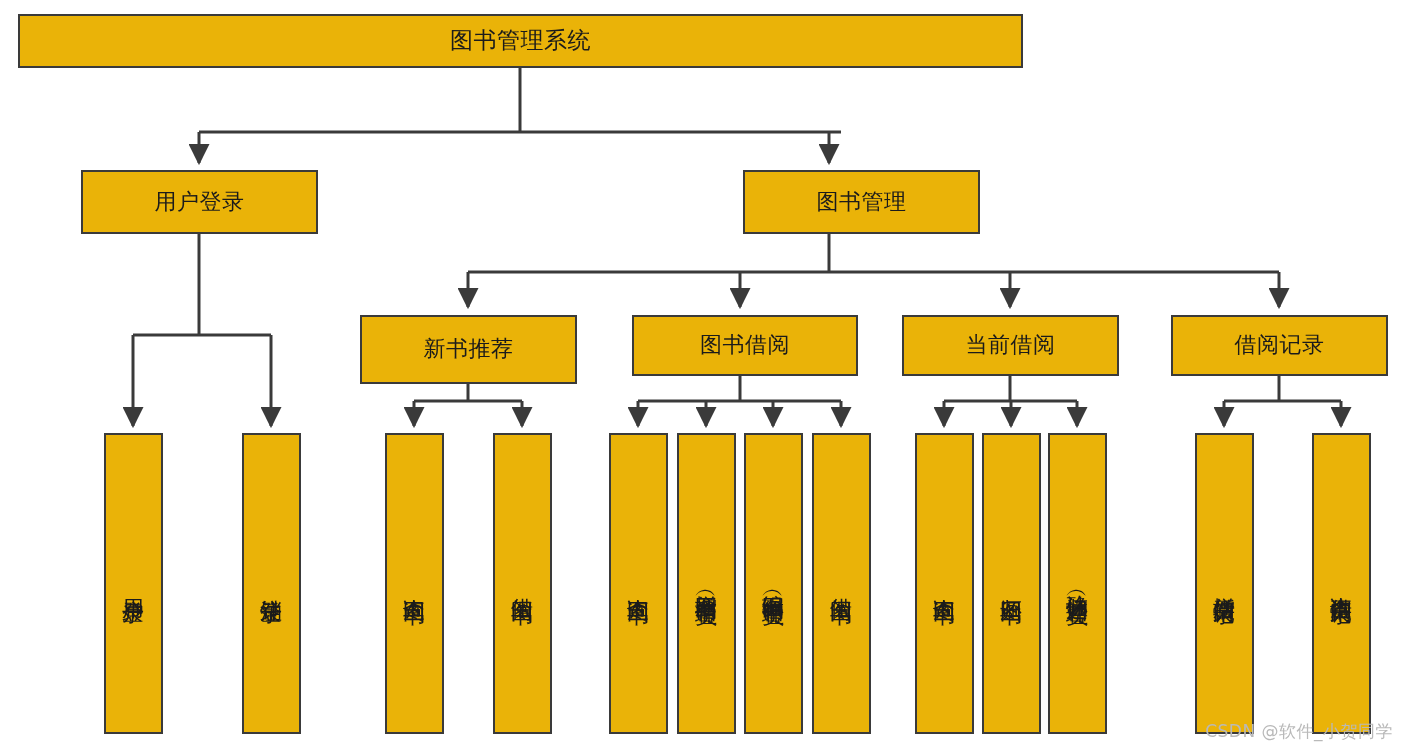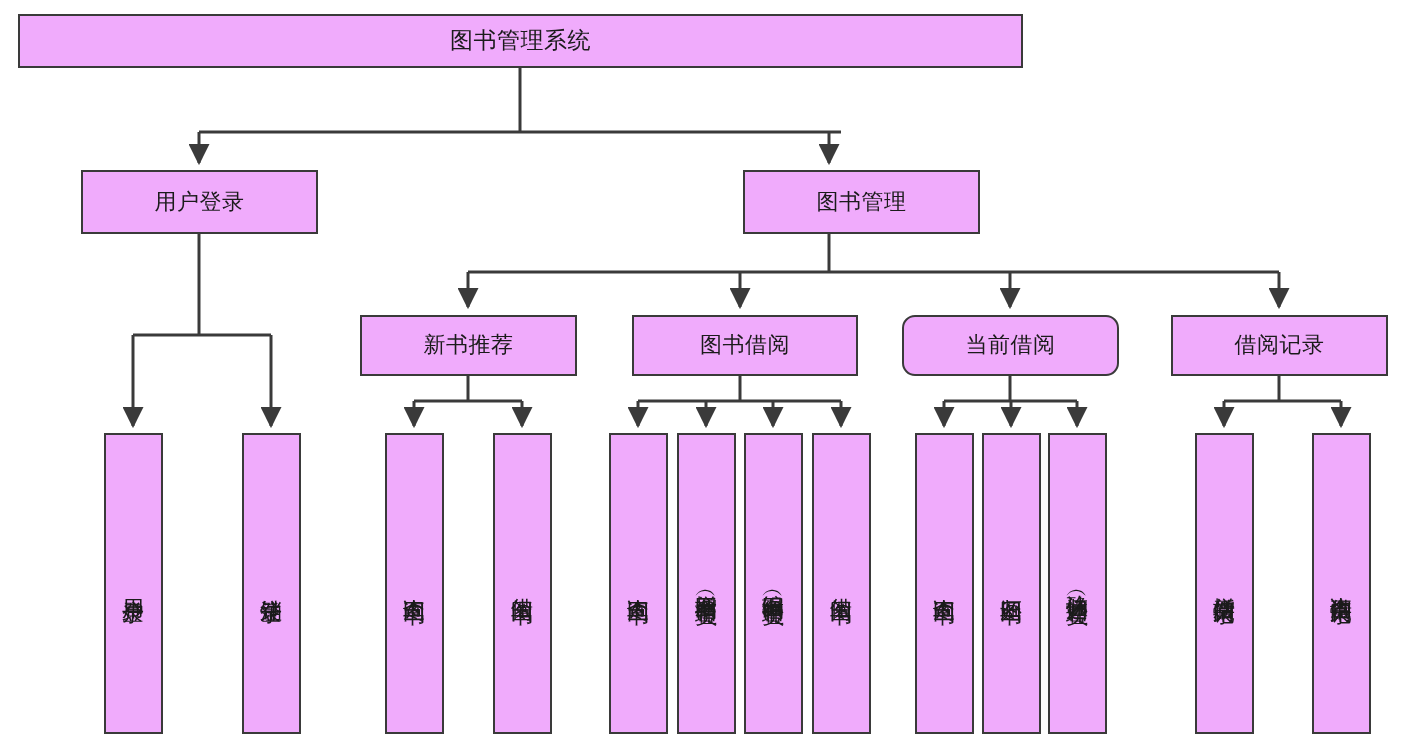--- a/index.html
+++ b/index.html
@@ -18,21 +18,21 @@
   .svg-layer{
     position:absolute;
     left:0; top:0;
     width:1405px;
     height:747px;
     pointer-events:none;
   }
   .node{
     position:absolute;
     box-sizing:border-box;
-    background:#f0abfc;
+    background:#eab308;
     border:2px solid #3a3a3a;
     display:flex;
     align-items:center;
     justify-content:center;
     text-align:center;
     color:#1b1b1b;
     z-index:2;
   }
   .node .label{
     display:block;
@@ -130,27 +130,27 @@
     <span class="label">图书管理系统</span>
   </div>
 
   <div class="node h" style="left:81px;top:170px;width:237px;height:64px;">
     <span class="label">用户登录</span>
   </div>
   <div class="node h" style="left:711px;top:170px;width:237px;height:64px;margin-left:32px;">
     <span class="label">图书管理</span>
   </div>
 
-  <div class="node h" style="left:360px;top:315px;width:217px;height:61px;">
+  <div class="node h" style="left:360px;top:315px;width:217px;height:69px;">
     <span class="label">新书推荐</span>
   </div>
   <div class="node h" style="left:632px;top:315px;width:226px;height:61px;">
     <span class="label">图书借阅</span>
   </div>
-  <div class="node h" style="left:902px;top:315px;width:217px;height:61px;border-radius:13px;">
+  <div class="node h" style="left:902px;top:315px;width:217px;height:61px;">
     <span class="label">当前借阅</span>
   </div>
   <div class="node h" style="left:1171px;top:315px;width:217px;height:61px;text-align:right;">
     <span class="label">借阅记录</span>
   </div>
 
   <div class="node v" style="left:104px;top:433px;width:59px;height:301px;">
     <span class="label">用户登录</span>
   </div>
   <div class="node v" style="left:242px;top:433px;width:59px;height:301px;">
@@ -187,13 +187,14 @@
     <span class="label">确认归还（管理员）</span>
   </div>
 
   <div class="node v" style="left:1195px;top:433px;width:59px;height:301px;">
     <span class="label">新增借阅记录</span>
   </div>
   <div class="node v" style="left:1312px;top:433px;width:59px;height:301px;">
     <span class="label">查询借阅记录</span>
   </div>
 
+  <div id="watermark">CSDN @软件_小贺同学</div>
 </div>
 
 </body></html>

